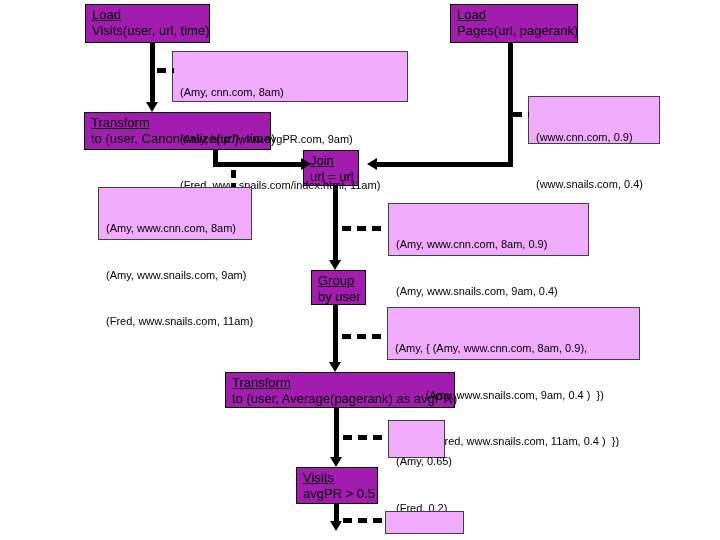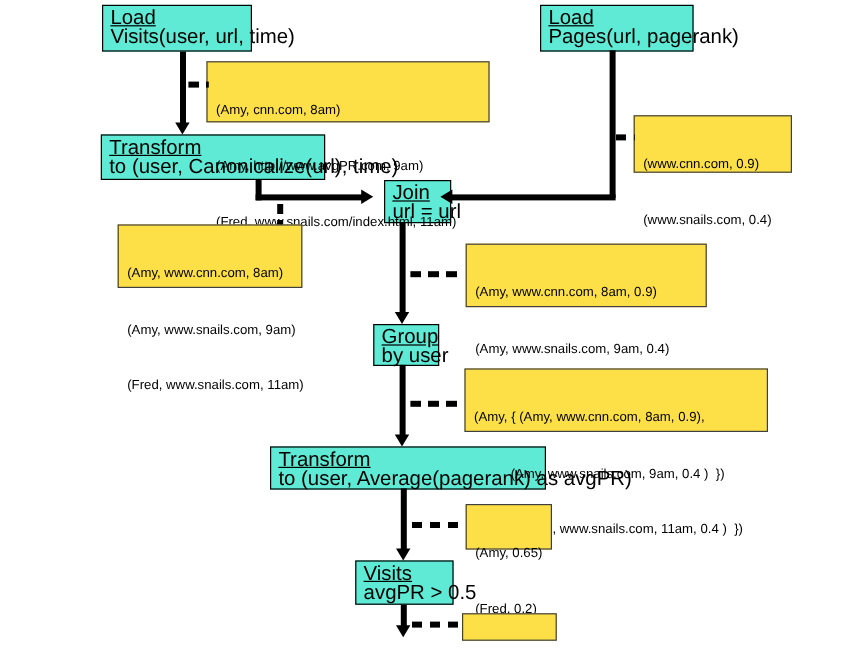--- a/index.html
+++ b/index.html
@@ -1,26 +1,26 @@
 <!DOCTYPE html>
 <html><head>
 <meta charset="utf-8">
 <style>
   html,body{margin:0;padding:0;background:#fff;}
   #stage{
     position:relative;width:720px;height:540px;background:#ffffff;overflow:hidden;
     font-family:"Liberation Sans","DejaVu Sans",sans-serif;color:#000;
   }
   .op{
-    position:absolute;box-sizing:border-box;background:#5eead4;border:1.5px solid #000;
-    padding:2px 6px;font-size:17px;line-height:16px;white-space:nowrap;
+    position:absolute;box-sizing:border-box;background:#a21caf;border:1.5px solid #000;
+    padding:2px 6px;font-size:13px;line-height:16px;white-space:nowrap;
   }
   .op-title{text-decoration:underline;}
   .ds{
-    position:absolute;box-sizing:border-box;background:#fde047;border:1.5px solid #404040;
+    position:absolute;box-sizing:border-box;background:#f0abfc;border:1.5px solid #404040;
     padding:2px 7px;font-size:11px;line-height:15.5px;white-space:pre;
   }
   .vline{position:absolute;width:5px;background:#000;}
   .hline{position:absolute;height:5px;background:#000;}
   .dashh{position:absolute;height:5px;background:repeating-linear-gradient(90deg,#000 0 9px,transparent 9px 15px);}
   .dashv{position:absolute;width:5px;background:repeating-linear-gradient(180deg,#000 0 8px,transparent 8px 13px);}
   .arrow-down{position:absolute;width:0;height:0;border-left:6.5px solid transparent;border-right:6.5px solid transparent;border-top:10px solid #000;}
   .arrow-left{position:absolute;width:0;height:0;border-top:6.5px solid transparent;border-bottom:6.5px solid transparent;border-right:10px solid #000;}
   .arrow-right{position:absolute;width:0;height:0;border-top:6.5px solid transparent;border-bottom:6.5px solid transparent;border-left:10px solid #000;}
 </style>
@@ -37,21 +37,21 @@
   <div class="op" style="left:450px;top:4px;width:128px;height:39px">
     <div class="op-title">Load</div>
     <div class="op-body">Pages(url, pagerank)</div>
   </div>
 
   <div class="op" style="left:84px;top:112px;width:187px;height:38px">
     <div class="op-title">Transform</div>
     <div class="op-body">to (user, Canonicalize(url), time)</div>
   </div>
 
-  <div class="op" style="left:320px;top:150px;width:56px;height:36px">
+  <div class="op" style="left:303px;top:150px;width:56px;height:36px">
     <div class="op-title">Join</div>
     <div class="op-body">url = url</div>
   </div>
 
   <div class="op" style="left:311px;top:270px;width:55px;height:35px">
     <div class="op-title">Group</div>
     <div class="op-body">by user</div>
   </div>
 
   <div class="op" style="left:225px;top:372px;width:230px;height:36px">
@@ -86,21 +86,21 @@
     <div>(Amy, www.snails.com, 9am, 0.4)</div>
     <div>(Fred, www.snails.com, 11am, 0.4)</div>
   </div>
 
   <div class="ds" style="left:387px;top:307px;width:253px;height:53px">
     <div>(Amy, { (Amy, www.cnn.com, 8am, 0.9),</div>
     <div>          (Amy, www.snails.com, 9am, 0.4 )  })</div>
     <div>(Fred, { (Fred, www.snails.com, 11am, 0.4 )  })</div>
   </div>
 
-  <div class="ds" style="left:388px;top:420px;width:72px;height:38px">
+  <div class="ds" style="left:388px;top:420px;width:57px;height:38px">
     <div>(Amy, 0.65)</div>
     <div>(Fred, 0.2)</div>
   </div>
 
   <div class="ds" style="left:385px;top:511px;width:79px;height:23px;padding-top:2px">
     
   </div>
 
   <div class="vline" style="left:150px;top:43px;height:60px"></div>
   <div class="arrow-down" style="left:146px;top:102px"></div>

